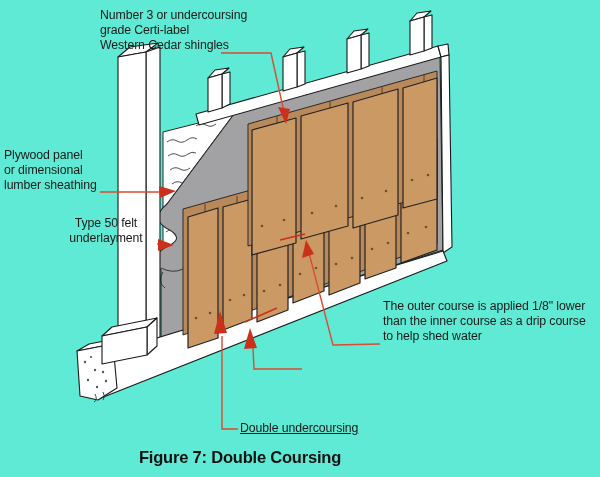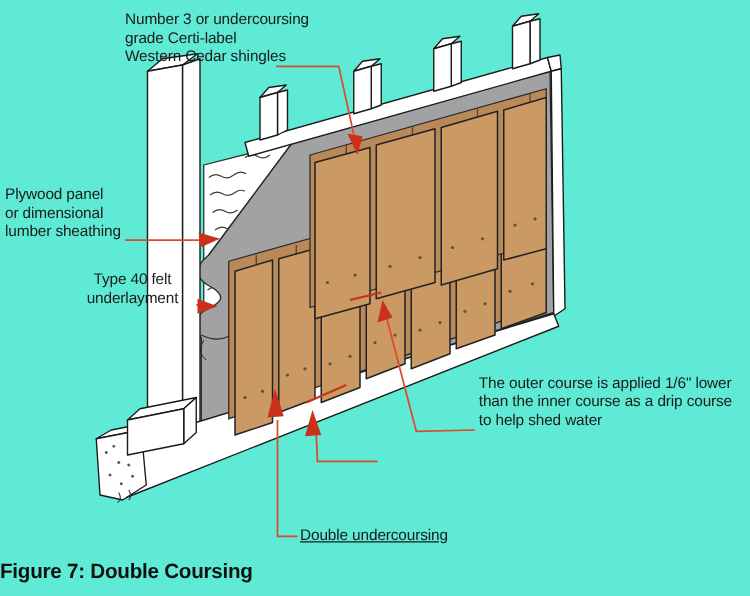--- a/index.html
+++ b/index.html
@@ -1,21 +1,21 @@
 <!DOCTYPE html>
 <html><head>
 <meta charset="utf-8">
 <style>
   html,body{margin:0;padding:0;background:#ffffff;}
   #stage{position:relative;width:600px;height:477px;background:#5eead4;overflow:hidden;
          font-family:"Liberation Sans",sans-serif;}
   #diagram{position:absolute;left:0;top:0;}
   .label{position:absolute;font-size:12.3px;line-height:15.2px;color:#1b1b1b;
          white-space:pre-line;letter-spacing:-0.1px;}
-  .caption{position:absolute;left:0;top:448px;width:480px;
+  .caption{position:absolute;left:0;top:448px;width:480px;text-align:center;
            font-size:16.5px;font-weight:bold;color:#111;letter-spacing:-0.2px;}
   .center{text-align:center;}
 </style>
 </head>
 <body>
 
 <div id="stage">
 
 <svg id="diagram" width="600" height="477" viewBox="0 0 600 477">
 
@@ -164,24 +164,24 @@
 </svg>
 
   <div class="label" style="left:100px;top:8px;">Number 3 or undercoursing
 grade Certi-label
 Western Cedar shingles</div>
 
   <div class="label" style="left:4px;top:148px;">Plywood panel
 or dimensional
 lumber sheathing</div>
 
-  <div class="label center" style="left:55px;top:216px;width:102px;">Type 40 felt
+  <div class="label center" style="left:55px;top:216px;width:102px;">Type 50 felt
 underlayment</div>
 
-  <div class="label" style="left:383px;top:299px;width:215px;">The outer course is applied 1/6" lower
+  <div class="label" style="left:383px;top:299px;width:215px;">The outer course is applied 1/8" lower
 than the inner course as a drip course
 to help shed water</div>
 
 
   <div class="label" style="left:240px;top:421px;text-decoration:underline;">Double undercoursing</div>
 
   <div class="caption">Figure 7: Double Coursing</div>
 </div>
 
 </body></html>

